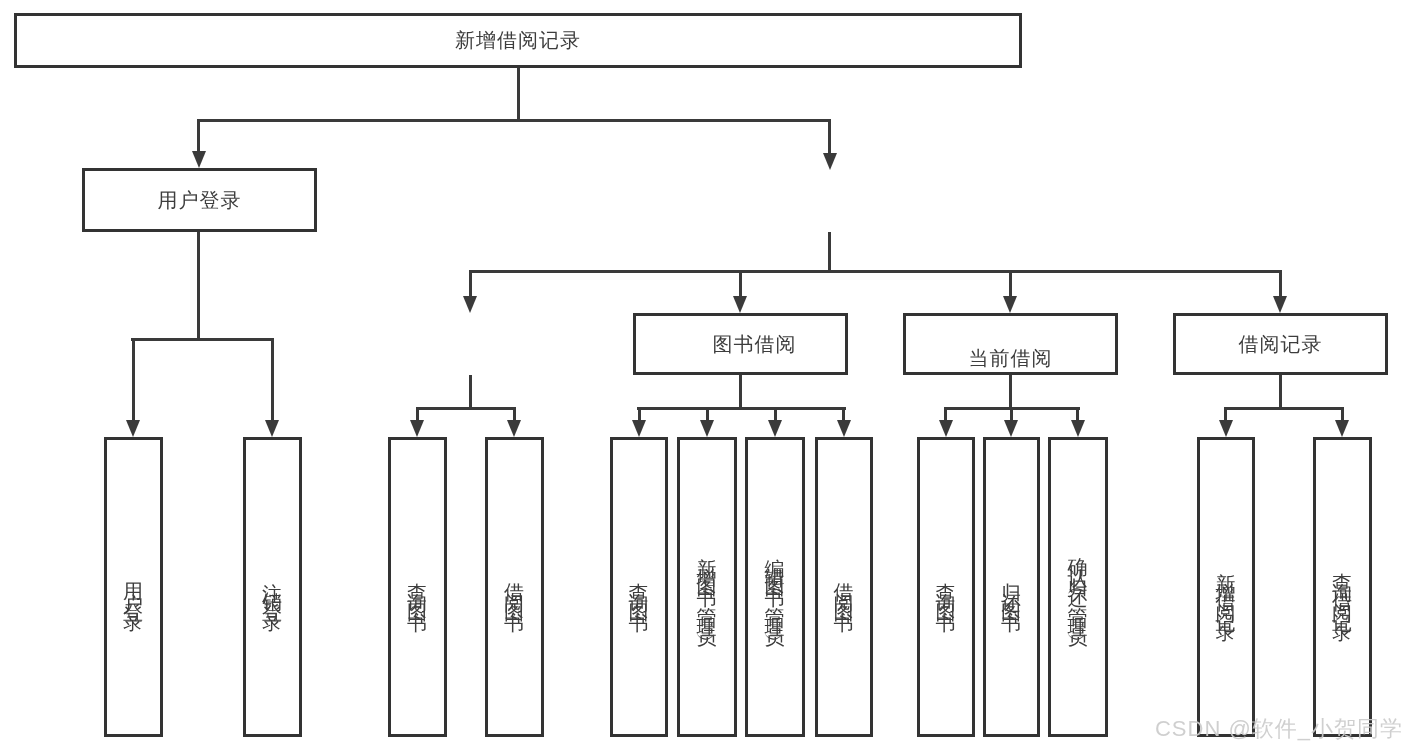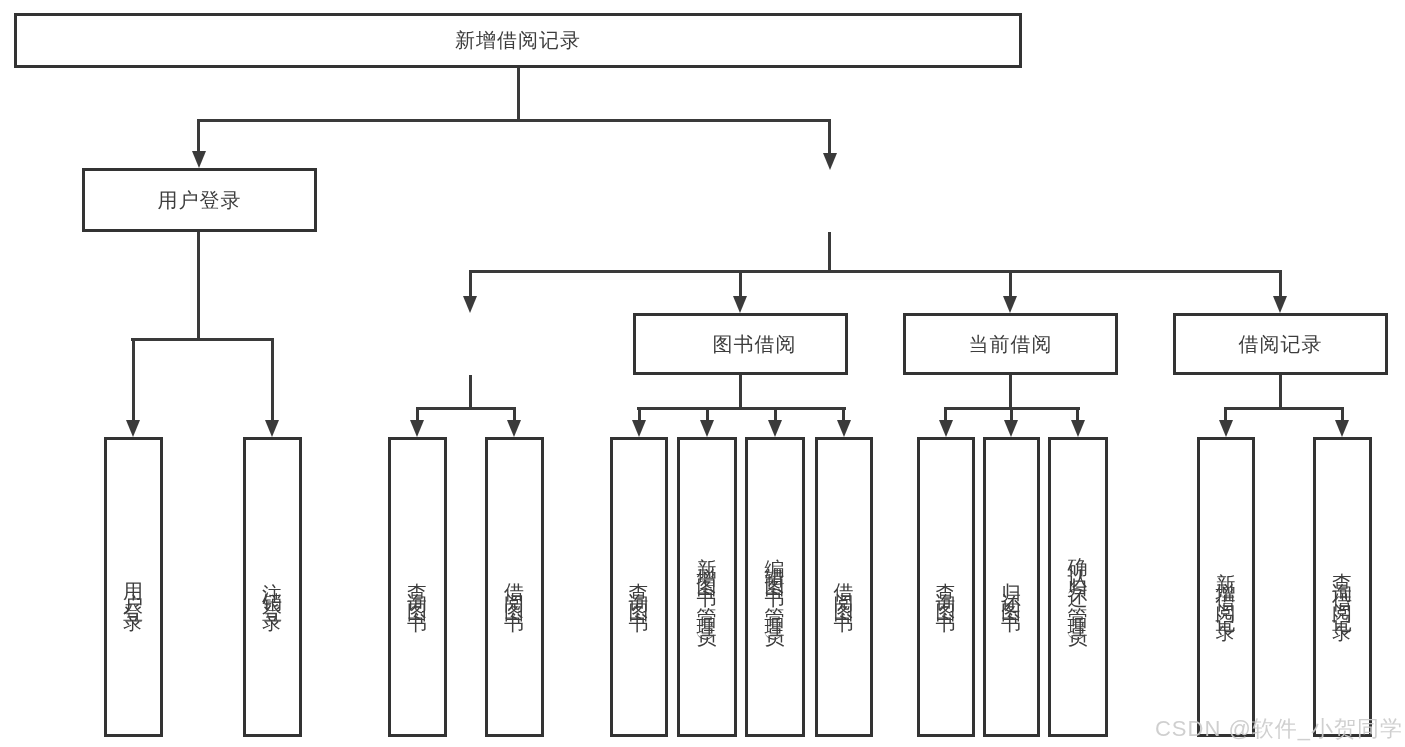--- a/index.html
+++ b/index.html
@@ -107,21 +107,21 @@
   <div class="vline" style="left:739px; top:270px; height:28px;"></div>
   <div class="arrowhead" style="left:733px; top:296px;"></div>
   <div class="vline" style="left:1009px; top:270px; height:28px;"></div>
   <div class="arrowhead" style="left:1003px; top:296px;"></div>
   <div class="vline" style="left:1279px; top:270px; height:28px;"></div>
   <div class="arrowhead" style="left:1273px; top:296px;"></div>
 
   <div class="box" style="left:633px; top:313px; width:215px; height:62px;padding-left:28px;">
     <span>图书借阅</span>
   </div>
-  <div class="box" style="left:903px; top:313px; width:215px; height:62px;">
+  <div class="box" style="left:903px; top:313px; width:215px; height:62px;align-items:flex-end;">
     <span>当前借阅</span>
   </div>
   <div class="box" style="left:1173px; top:313px; width:215px; height:62px;font-family:Liberation Serif, serif;">
     <span>借阅记录</span>
   </div>
 
   <div class="vline" style="left:469px; top:375px; height:34px;"></div>
   <div class="hline" style="left:416px; top:407px; width:100px;"></div>
   <div class="vline" style="left:416px; top:407px; height:15px;"></div>
   <div class="arrowhead" style="left:410px; top:420px;"></div>

